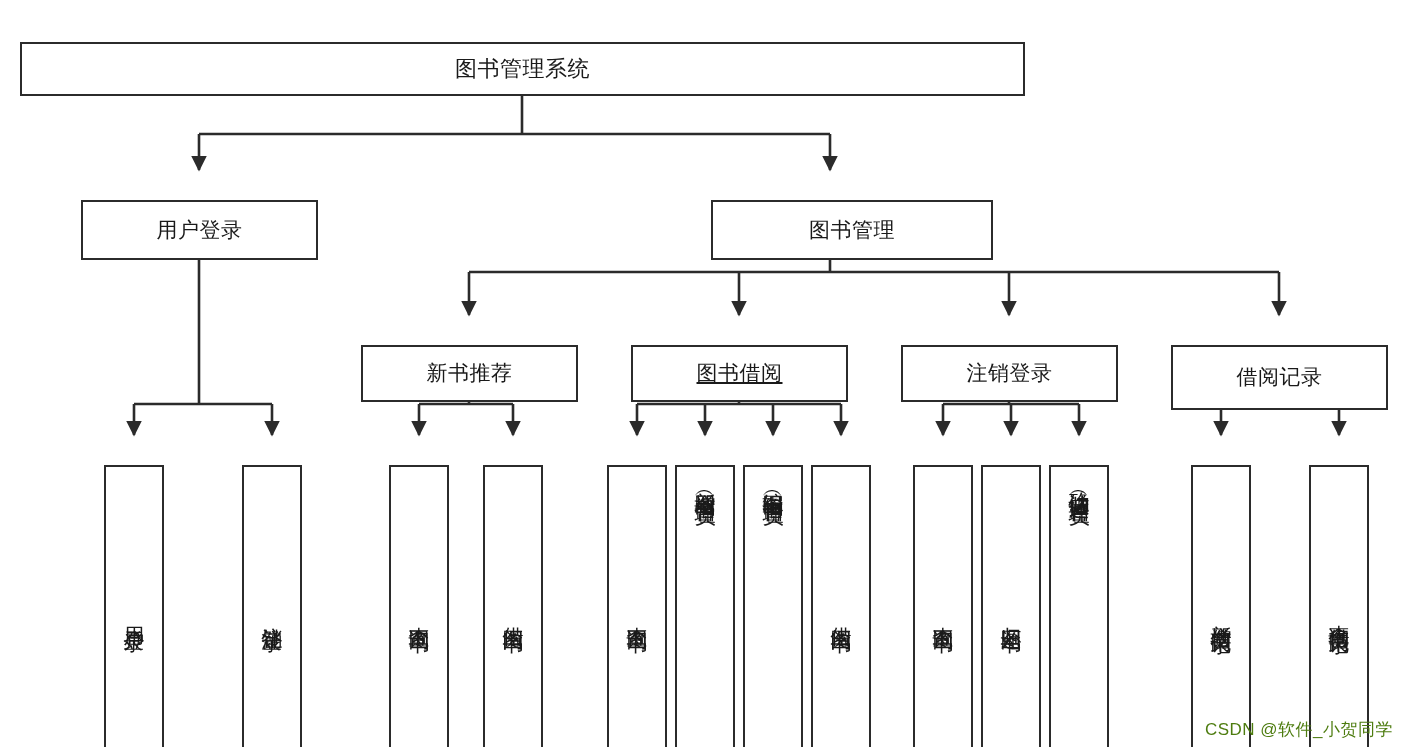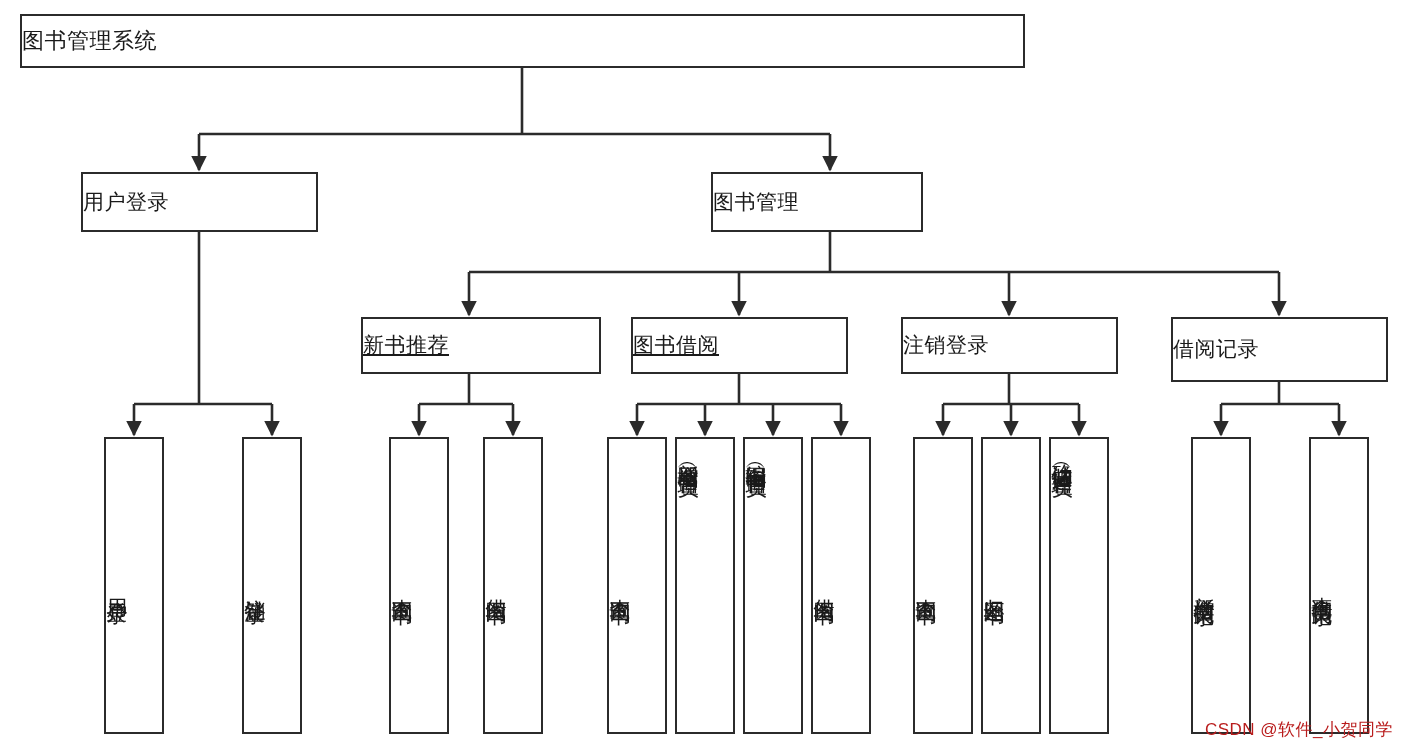--- a/index.html
+++ b/index.html
@@ -26,23 +26,24 @@
     height: 747px;
     pointer-events: none;
   }
   .node {
     position: absolute;
     box-sizing: border-box;
     background: #ffffff;
     border: 2px solid #2b2b2b;
     display: flex;
     align-items: center;
-    justify-content: flex-start;
+    justify-content: center;
     color: #1a1a1a;
     z-index: 2;
+    margin-top: 28px;
   }
   .node .cap {
     display: block;
     text-align: center;
     line-height: 1.18;
     letter-spacing: 0.5px;
   }
   
   .node.h .cap {
     font-size: 21px;
@@ -65,21 +66,21 @@
   }
   .node.v.mid {
     align-items: center;
     padding-top: 0;
   }
   .watermark {
     position: absolute;
     right: 12px;
     bottom: 6px;
     font-size: 17px;
-    color: #b91c1c;
+    color: #4d7c0f;
     letter-spacing: 0.5px;
     z-index: 5;
     white-space: nowrap;
   }
 </style>
 </head>
 <body>
 
 <div id="canvas">
 
@@ -134,25 +135,25 @@
   </svg>
 
   <div class="node h root" style="left:20px; top:14px; width:1005px; height:54px;">
     <span class="cap">图书管理系统</span>
   </div>
 
   <div class="node h" style="left:81px; top:172px; width:237px; height:60px;">
     <span class="cap">用户登录</span>
   </div>
 
-  <div class="node h" style="left:711px; top:172px; width:212px; height:60px;">
+  <div class="node h" style="left:711px; top:172px; width:282px; height:60px;">
     <span class="cap">图书管理</span>
   </div>
 
-  <div class="node h" style="left:361px; top:317px; width:240px; height:57px;text-decoration:underline;">
+  <div class="node h" style="left:361px; top:317px; width:217px; height:57px;">
     <span class="cap">新书推荐</span>
   </div>
 
   <div class="node h" style="left:631px; top:317px; width:217px; height:57px;text-decoration:underline;">
     <span class="cap">图书借阅</span>
   </div>
 
   <div class="node h" style="left:901px; top:317px; width:217px; height:57px;">
     <span class="cap">注销登录</span>
   </div>

